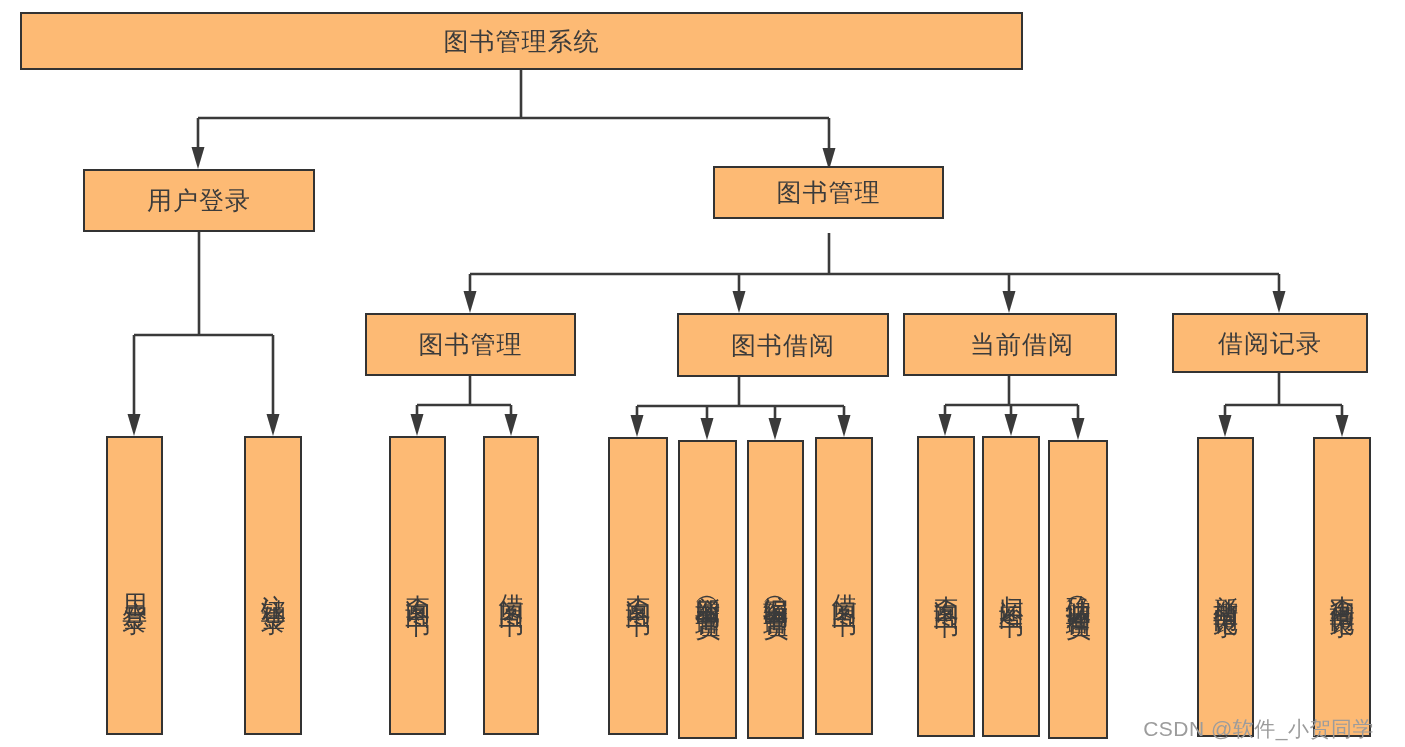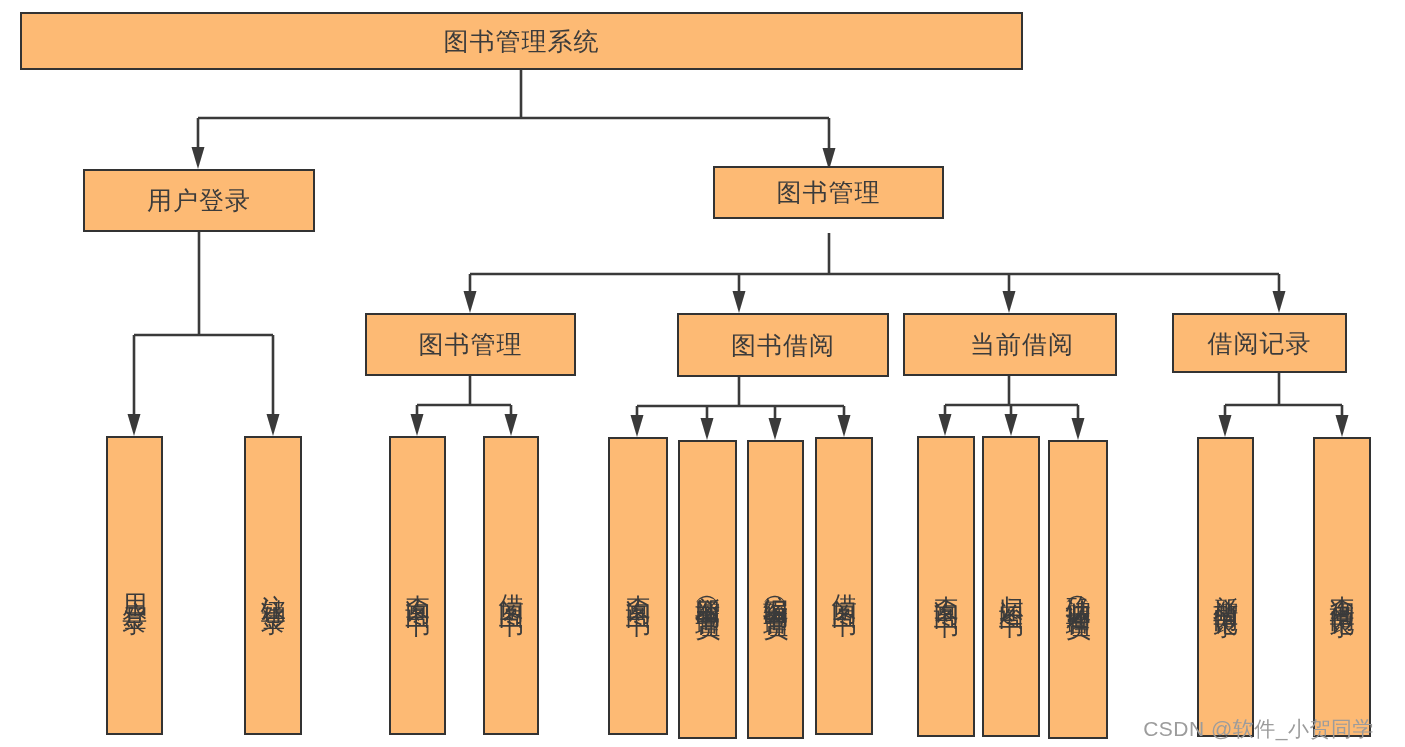--- a/index.html
+++ b/index.html
@@ -137,21 +137,21 @@
   </svg>
 
   <div class="node h" style="left:20px; top:12px; width:1003px; height:58px;">图书管理系统</div>
 
   <div class="node h" style="left:83px; top:169px; width:232px; height:63px;">用户登录</div>
   <div class="node h" style="left:713px; top:166px; width:231px; height:53px;">图书管理</div>
 
   <div class="node h" style="left:365px; top:313px; width:211px; height:63px;">图书管理</div>
   <div class="node h" style="left:633px; top:313px; width:212px; height:64px;margin-left:44px;">图书借阅</div>
   <div class="node h" style="left:903px; top:313px; width:214px; height:63px;padding-left:24px;">当前借阅</div>
-  <div class="node h" style="left:1172px; top:313px; width:175px; height:60px;">借阅记录</div>
+  <div class="node h" style="left:1172px; top:313px; width:196px; height:60px;">借阅记录</div>
 
   <div class="node v" style="left:106px; top:436px; width:57px; height:299px;">
     <span class="vtext">用户登录</span>
   </div>
   <div class="node v" style="left:244px; top:436px; width:58px; height:299px;">
     <span class="vtext">注销登录</span>
   </div>
 
   <div class="node v" style="left:389px; top:436px; width:57px; height:299px;">
     <span class="vtext">查询图书</span>

